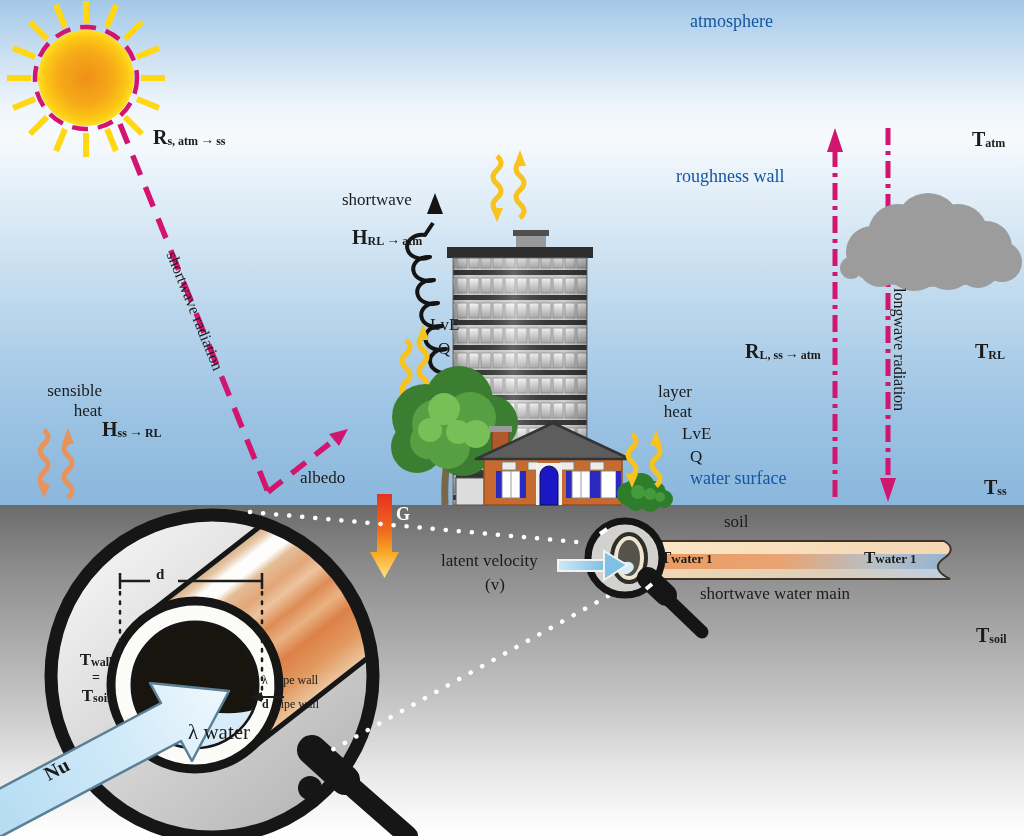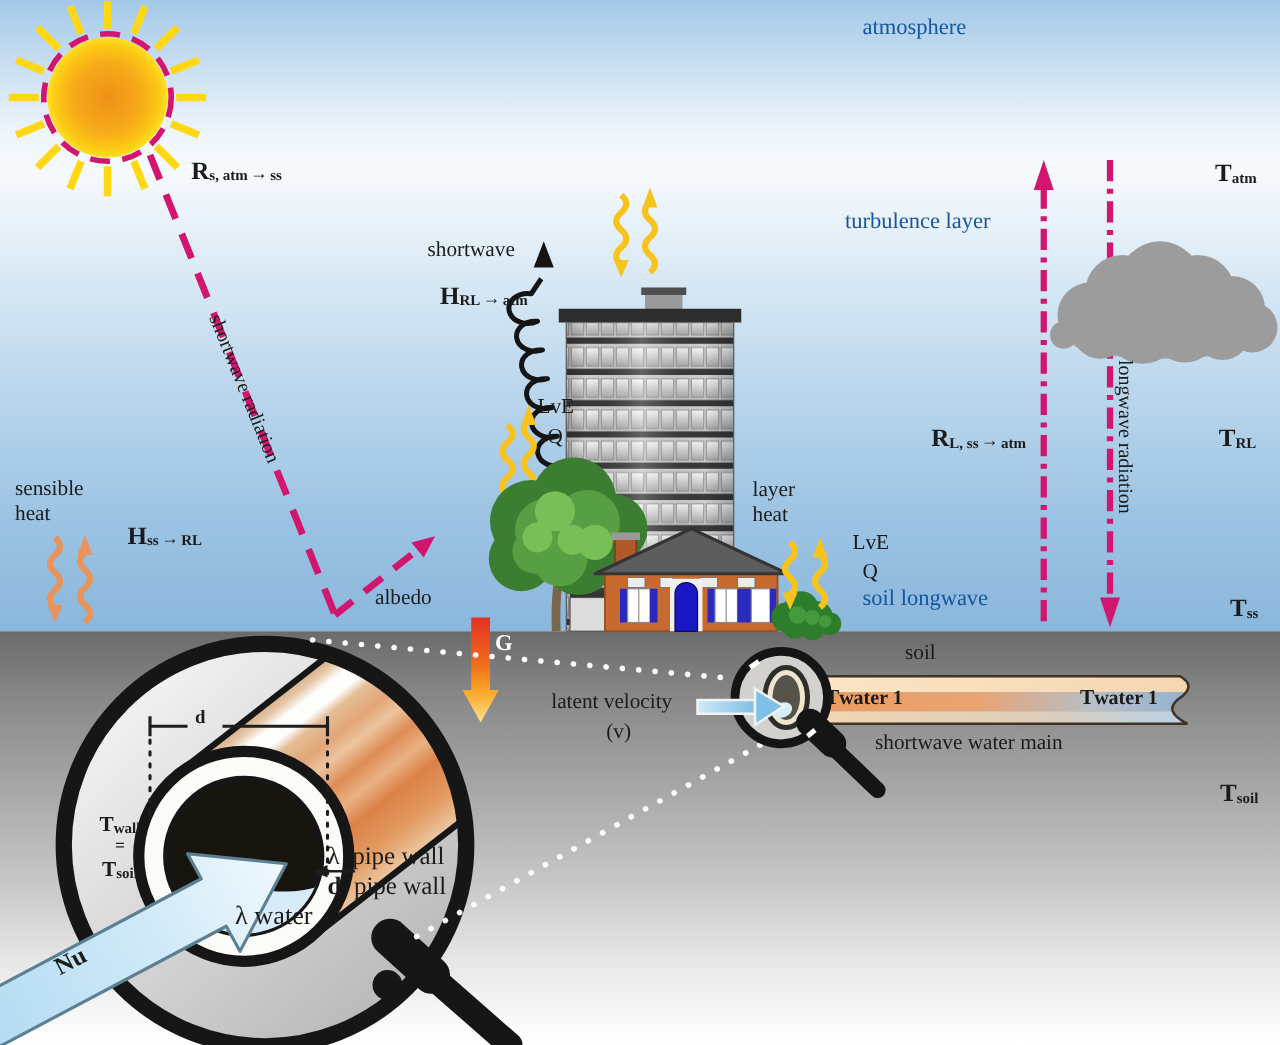--- a/index.html
+++ b/index.html
@@ -11,28 +11,28 @@
   #soil{position:absolute;left:0;top:505px;width:1024px;height:331px;
         background:linear-gradient(180deg,#6b6b6b 0%,#8b8b8b 18%,#a7a7a7 38%,#c6c6c6 60%,
                    #e7e7e7 80%,#f9f9f9 94%,#ffffff 100%);}
   svg{position:absolute;left:0;top:0;}
   .lbl{position:absolute;font-size:17px;line-height:1.15;white-space:nowrap;}
   .blue{color:#1356a2;font-size:18px;}
   .frm{font-weight:bold;font-size:16px;}
   .frm .big{font-size:20px;}
   .frm .sub{font-size:12px;vertical-align:-1px;}
   .frm .arr{font-size:14px;padding:0 2px;}
-  .two{text-align:left;white-space:normal;width:90px;}
-  .sm{font-size:20px;}
+  .two{text-align:right;white-space:normal;width:90px;}
+  .sm{font-size:12px;}
   .rot{transform-origin:center center;}
   .vert{writing-mode:vertical-rl;font-size:16px;}
   .white{color:#fff;font-weight:bold;font-size:18px;}
   .pipelbl{font-weight:bold;font-size:13px;}
   .pipelbl .big{font-size:17px;}
-  .pipelbl .sub{font-size:16px;text-align:center;}
+  .pipelbl .sub{font-size:13px;text-align:center;}
 </style>
 </head>
 <body>
 
 <div id="stage">
   <div id="sky"></div>
   <div id="soil"></div>
 
   <svg width="1024" height="836" viewBox="0 0 1024 836">
     <defs>
@@ -348,22 +348,22 @@
       <line x1="646" y1="589" x2="652" y2="584" stroke="#fff" stroke-width="4"></line>
     </g>
 
     <g>
       <rect x="558" y="560" width="46" height="11" fill="url(#velG)" stroke="#f2f2f2" stroke-width="2"></rect>
       <polygon points="604,551 604,580 627,565" fill="#7fc0e6" stroke="#f2f2f2" stroke-width="2"></polygon>
     </g>
   </svg>
 
   <div class="lbl blue" style="left:690px;top:11px">atmosphere</div>
-  <div class="lbl blue" style="left:676px;top:166px">turbulence layer</div>
-  <div class="lbl blue" style="left:690px;top:468px">soil longwave</div>
+  <div class="lbl blue" style="left:676px;top:166px">roughness wall</div>
+  <div class="lbl blue" style="left:690px;top:468px">water surface</div>
 
   <div class="lbl frm" style="left:153px;top:126px">
     <span class="big">R</span><span class="sub">s, atm</span><span class="arr">→</span><span class="sub">ss</span>
   </div>
 
   <div class="lbl rot" style="left:112px;top:302px;width:165px;text-align:center;transform:rotate(68deg);font-size:16px">shortwave radiation</div>
 
   <div class="lbl" style="left:342px;top:190px">shortwave</div>
   <div class="lbl frm" style="left:352px;top:226px">
     <span class="big">H</span><span class="sub">RL</span><span class="arr">→</span><span class="sub">atm</span>

